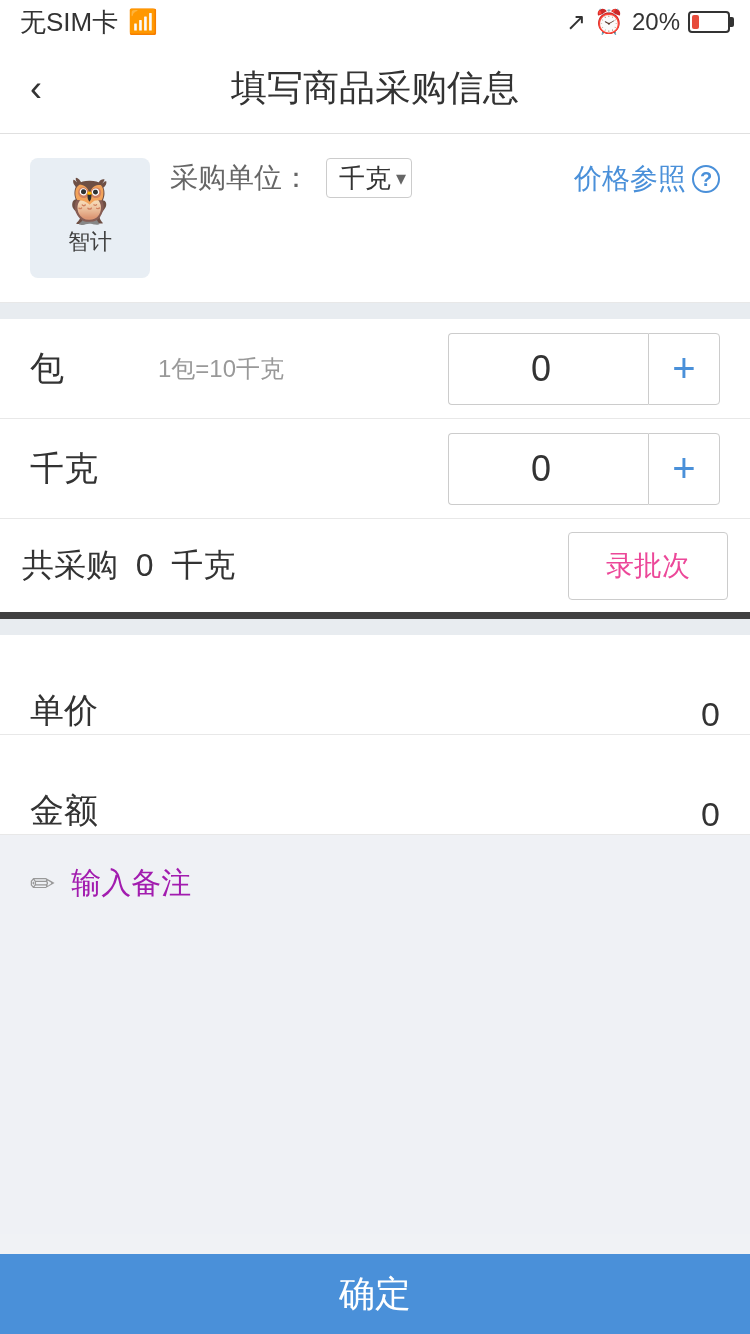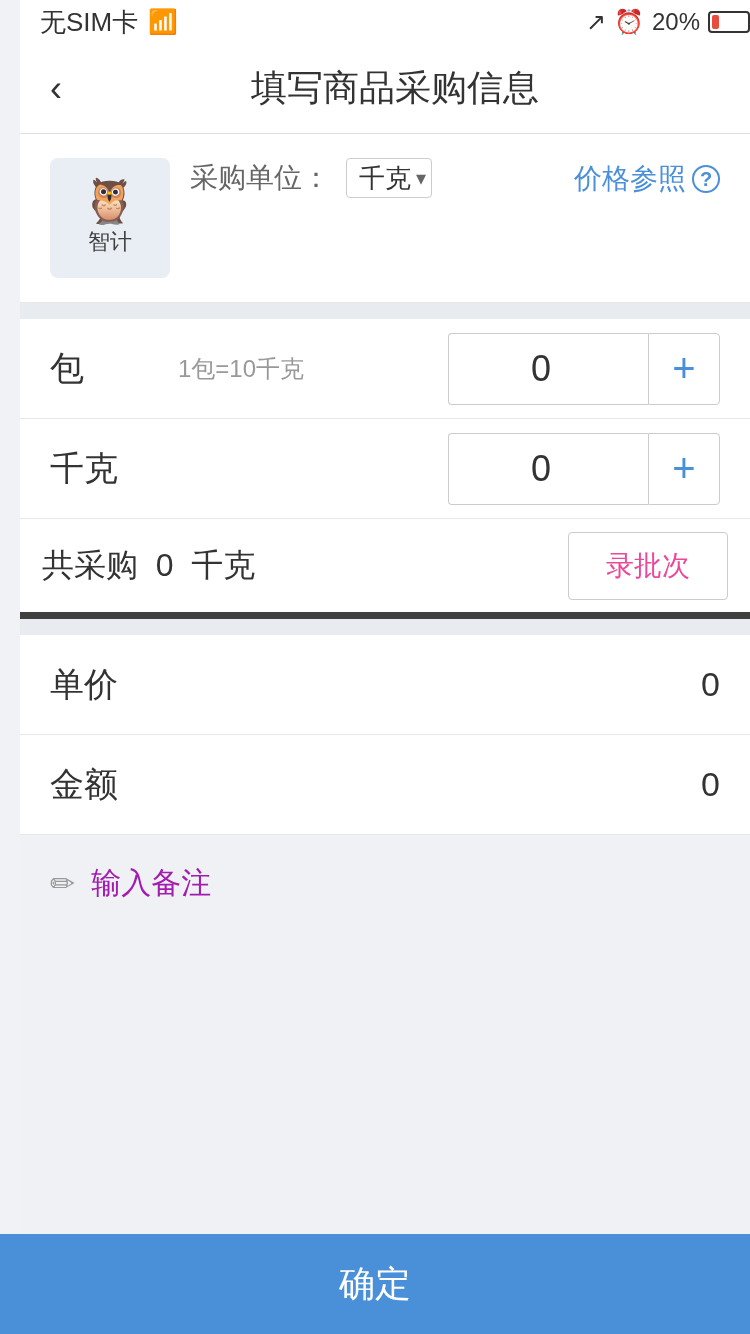--- a/index.html
+++ b/index.html
@@ -278,21 +278,21 @@
       cursor: pointer;
     }
 
     
     .price-section {
       background: #fff;
       margin-top: 0;
     }
     .price-row {
       display: flex;
-      align-items: center;
+      align-items: flex-end;
       justify-content: space-between;
       padding: 0 30px;
       height: 100px;
       border-bottom: 1px solid #e8e8e8;
     }
     .price-label {
       font-size: 34px;
       color: #333;
     }
     .price-value {
@@ -321,42 +321,41 @@
     
     .empty-space {
       flex: 1;
       background: #eff1f5;
       min-height: 300px;
     }
 
     
     .confirm-btn {
       width: 750px;
-      height: 100px;
+      height: 80px;
       background: #4a90d9;
       display: flex;
       align-items: center;
       justify-content: center;
       cursor: pointer;
       position: fixed;
       bottom: 0;
       left: 0;
     }
     .confirm-btn-label {
       font-size: 36px;
       color: #fff;
       font-weight: 500;
     }
 
     .page-wrapper {
       display: flex;
       flex-direction: column;
       min-height: 1334px;
       padding-bottom: 100px;
-      margin-left: 20px;
     }
 
     .wifi-icon {
       display: inline-block;
       font-size: 24px;
     }
   </style>
 </head>
 <body>
 

